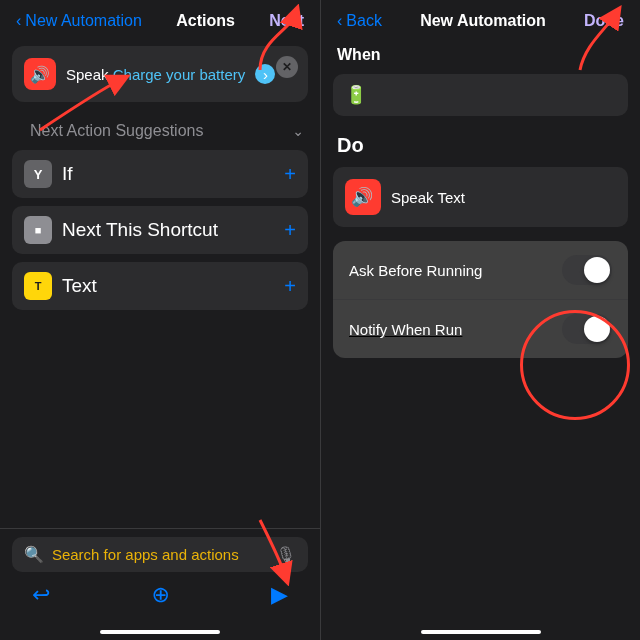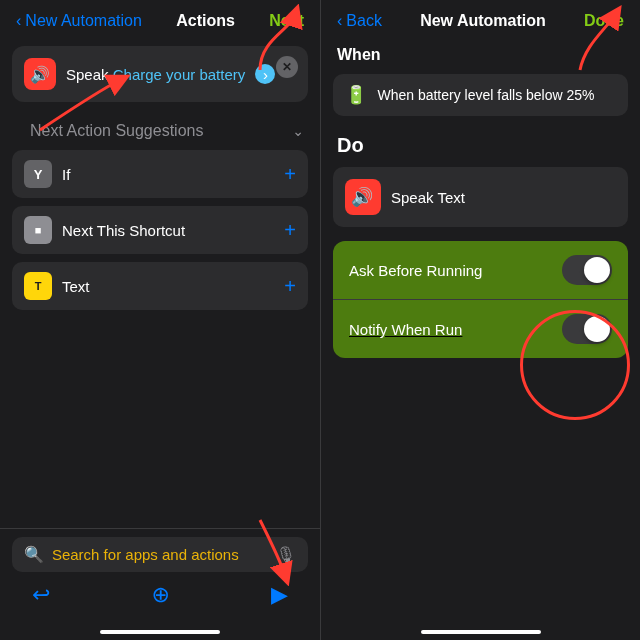--- a/index.html
+++ b/index.html
@@ -38,21 +38,21 @@
       gap: 4px;
     }
 
     .nav-title {
       color: #fff;
       font-size: 16px;
       font-weight: 600;
     }
 
     .nav-action {
-      color: #84cc16;
+      color: #c4b5fd;
       font-size: 16px;
       font-weight: 600;
     }
 
     .action-card {
       margin: 8px 12px;
       background: #2c2c2e;
       border-radius: 12px;
       padding: 12px;
       display: flex;
@@ -148,21 +148,21 @@
       align-items: center;
       justify-content: center;
       margin-right: 10px;
       font-size: 14px;
       flex-shrink: 0;
     }
 
     .suggestion-label {
       flex: 1;
       color: #fff;
-      font-size: 15px;
+      font-size: 19px;
     }
 
     .plus-btn {
       color: #007aff;
       font-size: 20px;
       font-weight: 300;
     }
 
     .bottom-section {
       margin-top: auto;
@@ -289,21 +289,21 @@
     }
 
     .do-label {
       color: #fff;
       font-size: 15px;
       font-weight: 500;
     }
 
     .settings-section {
       margin: 8px 12px;
-      background: #4d7c0f;
+      background: #404040;
       border-radius: 12px;
       overflow: hidden;
     }
 
     .settings-row {
       display: flex;
       align-items: center;
       justify-content: space-between;
       padding: 14px 16px;
     }
@@ -474,21 +474,20 @@
       <span>‹</span>
       <span>Back</span>
     </span>
     <span class="nav-title">New Automation</span>
     <span class="nav-action">Done</span>
   </div>
 
   <div class="right-section-title">When</div>
   <div class="when-item">
     <span class="battery-icon">🔋</span>
-    <span class="when-text">When battery level falls below 25%</span>
   </div>
 
   <div class="do-title">Do</div>
   <div class="do-item">
     <div class="do-icon">🔊</div>
     <span class="do-label">Speak Text</span>
   </div>
 
   <div class="settings-section">
     <div class="settings-row">

